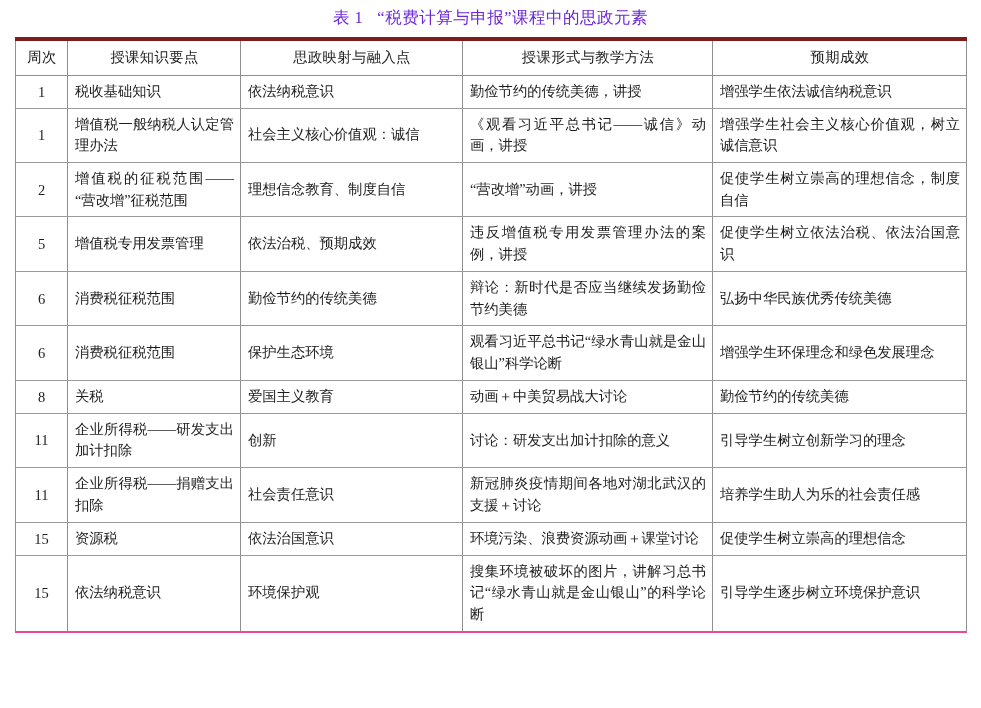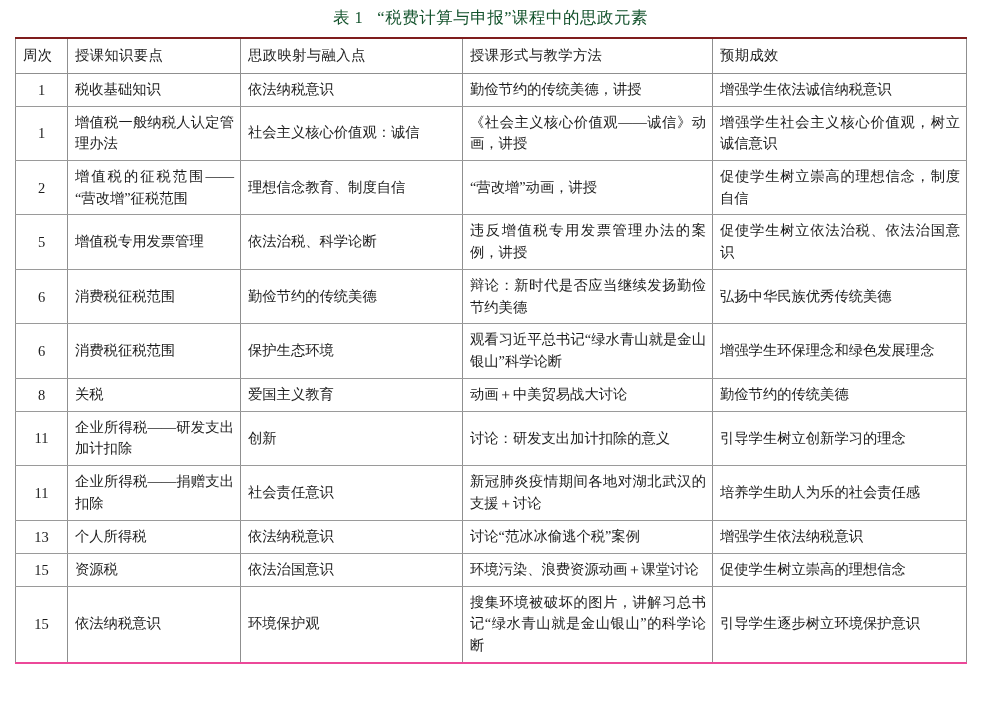--- a/index.html
+++ b/index.html
@@ -20,21 +20,21 @@
     height: 708px;
     box-sizing: border-box;
   }
   .table-caption {
     text-align: center;
     font-size: 16.5px;
     line-height: 1.2;
     letter-spacing: 0.5px;
     padding-top: 8px;
     padding-bottom: 9px;
-    color: #14532d;
+    color: #6d28d9;
     font-family: "Liberation Serif", "DejaVu Serif", serif;
   }
   .caption-num {
     padding-right: 14px;
   }
   .table-wrap {
     padding: 0 15px;
     box-sizing: border-box;
   }
   table.sizheng {
@@ -55,23 +55,23 @@
     border-left: 1px solid #8f8f8f;
     border-right: 1px solid #8f8f8f;
     border-top: 1px solid #9a9a9a;
     border-bottom: 1px solid #9a9a9a;
     padding: 5px 6px 5px 7px;
     vertical-align: middle;
     line-height: 1.52;
     word-break: break-all;
   }
   table.sizheng thead th {
-    border-top: 2px solid #7f1d1d;
+    border-top: 4px solid #7f1d1d;
     border-bottom: 1px solid #8f8f8f;
-    text-align: left;
+    text-align: center;
     font-weight: normal;
     padding-top: 6px;
     padding-bottom: 6px;
     letter-spacing: 0.4px;
   }
   table.sizheng tbody tr:last-child td {
     border-bottom: 2px solid #ec4899;
   }
   table.sizheng td.week {
     text-align: center;
@@ -117,34 +117,34 @@
             <td class="week">1</td>
             <td class="justified">税收基础知识</td>
             <td class="">依法纳税意识</td>
             <td class="justified">勤俭节约的传统美德，讲授</td>
             <td class="justified">增强学生依法诚信纳税意识</td>
           </tr>
           <tr>
             <td class="week">1</td>
             <td class="justified">增值税一般纳税人认定管理办法</td>
             <td class="">社会主义核心价值观：诚信</td>
-            <td class="justified">《社会主义核心价值观——诚信》动画，讲授</td>
+            <td class="justified">《观看习近平总书记——诚信》动画，讲授</td>
             <td class="justified">增强学生社会主义核心价值观，树立诚信意识</td>
           </tr>
           <tr>
             <td class="week">2</td>
             <td class="justified">增值税的征税范围——“营改增”征税范围</td>
             <td class="">理想信念教育、制度自信</td>
             <td class="justified">“营改增”动画，讲授</td>
             <td class="justified">促使学生树立崇高的理想信念，制度自信</td>
           </tr>
           <tr>
             <td class="week">5</td>
             <td class="justified">增值税专用发票管理</td>
-            <td class="">依法治税、科学论断</td>
+            <td class="">依法治税、预期成效</td>
             <td class="justified">违反增值税专用发票管理办法的案例，讲授</td>
             <td class="justified">促使学生树立依法治税、依法治国意识</td>
           </tr>
           <tr>
             <td class="week">6</td>
             <td class="justified">消费税征税范围</td>
             <td class="">勤俭节约的传统美德</td>
             <td class="justified">辩论：新时代是否应当继续发扬勤俭节约美德</td>
             <td class="justified">弘扬中华民族优秀传统美德</td>
           </tr>
@@ -170,27 +170,20 @@
             <td class="justified">引导学生树立创新学习的理念</td>
           </tr>
           <tr>
             <td class="week">11</td>
             <td class="justified">企业所得税——捐赠支出扣除</td>
             <td class="">社会责任意识</td>
             <td class="justified">新冠肺炎疫情期间各地对湖北武汉的支援＋讨论</td>
             <td class="justified">培养学生助人为乐的社会责任感</td>
           </tr>
           <tr>
-            <td class="week">13</td>
-            <td class="justified">个人所得税</td>
-            <td class="">依法纳税意识</td>
-            <td class="justified">讨论“范冰冰偷逃个税”案例</td>
-            <td class="justified">增强学生依法纳税意识</td>
-          </tr>
-          <tr>
             <td class="week">15</td>
             <td class="justified">资源税</td>
             <td class="">依法治国意识</td>
             <td class="justified">环境污染、浪费资源动画＋课堂讨论</td>
             <td class="justified">促使学生树立崇高的理想信念</td>
           </tr>
           <tr>
             <td class="week">15</td>
             <td class="justified">依法纳税意识</td>
             <td class="">环境保护观</td>

